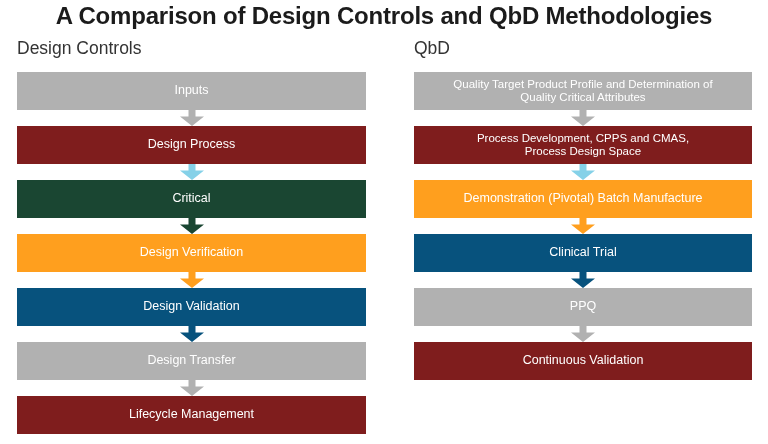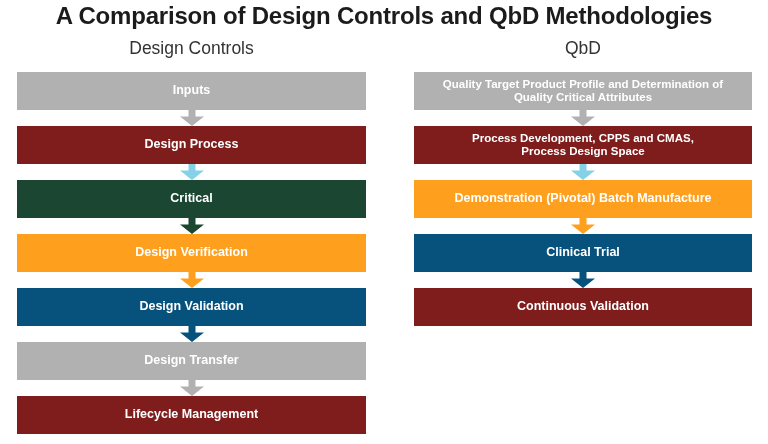--- a/index.html
+++ b/index.html
@@ -33,21 +33,21 @@
     font-weight: bold;
     color: #1b1b1b;
     letter-spacing: -0.2px;
     white-space: nowrap;
   }
 
   
   .col-header {
     position: absolute;
     top: 38px;
-    text-align: center;
+    text-align: left;
     font-size: 17.5px;
     font-weight: normal;
     color: #333333;
     white-space: nowrap;
   }
   .col-header.left  { left: 17px;  width: 349px; }
   .col-header.right { left: 414px; width: 338px; }
 
   
   .column {
@@ -70,21 +70,21 @@
     text-align: center;
   }
   .step:last-of-type { margin-bottom: 0; }
 
   .step-label {
     display: block;
     width: 100%;
     padding: 0 24px;
     box-sizing: border-box;
     color: #ffffff;
-    font-weight: bold;
+    font-weight: normal;
     font-size: 12.5px;
     line-height: 13.5px;
     white-space: pre-line;
   }
   .step-label.small {
     font-size: 11.5px;
     line-height: 13px;
   }
 
   
@@ -200,18 +200,26 @@
         </div>
       </div>
       <div class="step c-navy">
         <span class="step-label">Clinical Trial</span>
         <div class="arrow">
           <svg viewBox="0 0 26 16" xmlns="http://www.w3.org/2000/svg">
             <polygon points="9.5,0 16.5,0 16.5,6.5 25,6.5 13,16 1,6.5 9.5,6.5" fill="#07527d"></polygon>
           </svg>
         </div>
       </div>
+      <div class="step c-gray">
+        <span class="step-label">PPQ</span>
+        <div class="arrow">
+          <svg viewBox="0 0 26 16" xmlns="http://www.w3.org/2000/svg">
+            <polygon points="9.5,0 16.5,0 16.5,6.5 25,6.5 13,16 1,6.5 9.5,6.5" fill="#b1b1b1"></polygon>
+          </svg>
+        </div>
+      </div>
       <div class="step c-lblue">
         <span class="step-label">Continuous Validation</span>
       </div>
     </div>
 
 </div>
 
 </body></html>

